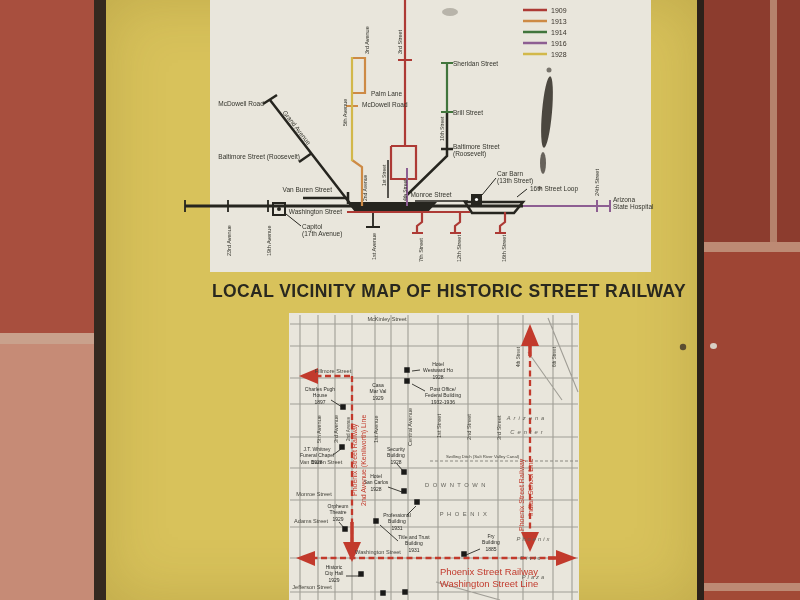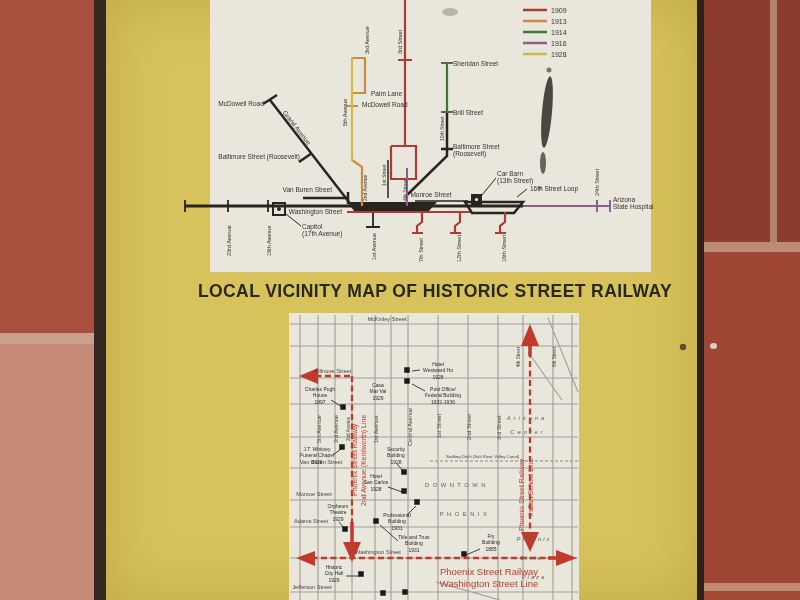--- a/index.html
+++ b/index.html
@@ -2,21 +2,21 @@
 <html style="--wall: #8f3c2e; --tileTL: #a84f3e; --tileBL: #c68b76; --grout: #c9a18c; --brickRT: #8c3c2e; --brickRB: #9e4534; --groutR: #bd8a74; --panel: #d8c25b; --frame: #35291f; --frame2: #2c211a; --mapbg: #e9e6dc; --ink: #26251f; --grid: #a09e96; --route: #c23a2c;"><head>
 <meta charset="utf-8">
 <style>
   html,body{margin:0;padding:0;}
   #scene{position:relative;width:800px;height:600px;overflow:hidden;background:var(--wall,#8f3c2e);font-family:"Liberation Sans",sans-serif;}
   .abs{position:absolute;}
   #panel{left:94px;top:0;width:610px;height:600px;background:var(--panel,#d8c25b);
     border-left:12px solid var(--frame,#35291f);border-right:7px solid var(--frame2,#2c211a);
     box-sizing:border-box;box-shadow:inset 0 0 60px rgba(110,85,20,.22);}
   #mapsvg{left:0;top:0;width:800px;height:600px;}
-  #title{left:170px;top:281px;width:530px;text-align:center;font-weight:bold;font-size:17.5px;
+  #title{left:184px;top:281px;width:530px;text-align:center;font-weight:bold;font-size:17.5px;
     letter-spacing:.4px;color:#29281f;font-family:"Liberation Sans",sans-serif;}
   svg text{font-family:"Liberation Sans",sans-serif;}
   .tm-black{stroke:var(--ink,#26251f);fill:none;}
   .grid{stroke:var(--grid,#a09e96);stroke-width:1.1;fill:none;}
   .route{stroke:var(--route,#c23a2c);fill:none;}
   .routef{fill:var(--route,#c23a2c);stroke:none;}
   .dash{stroke-dasharray:6 3.5;stroke-width:2.3;}
 </style>
 </head>
 <body>

